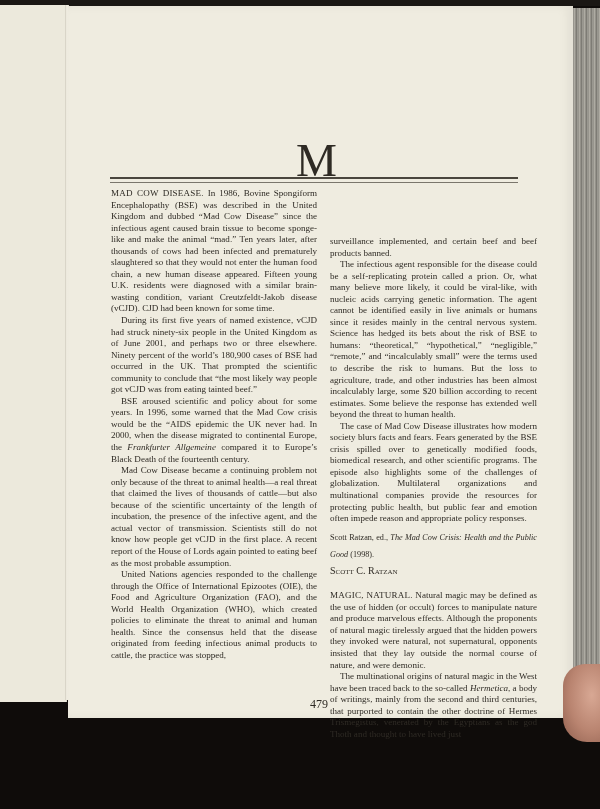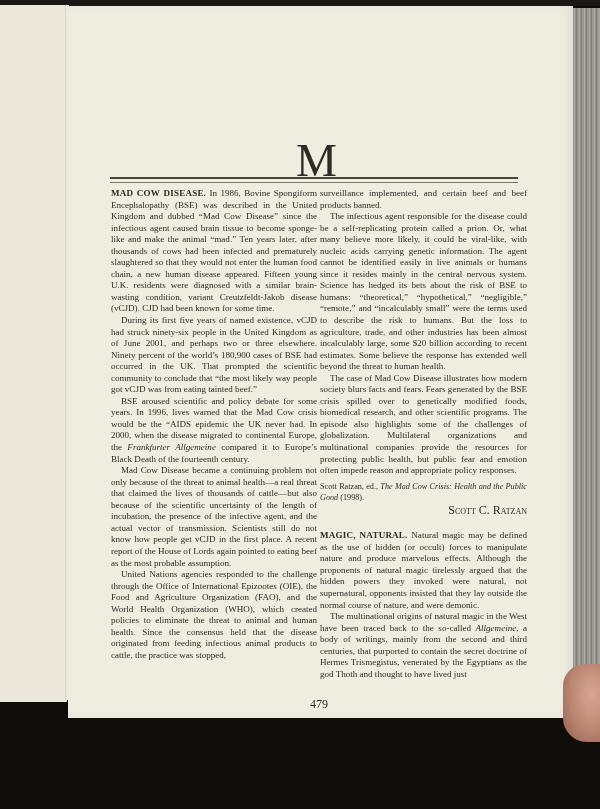--- a/index.html
+++ b/index.html
@@ -38,26 +38,26 @@
   }
   .rule1 { position:absolute; left:110px; top:177px; width:408px; height:2px; background:#4a463e; }
   .rule2 { position:absolute; left:110px; top:182px; width:408px; height:1px; background:#7a766c; }
   .col {
     position:absolute; top:188px; width:206px;
     font-family:"Liberation Serif", serif;
     font-size:9.05px; line-height:11.55px; color:#2f2b25;
     text-align:justify; hyphens:auto;
   }
   .col.left { left:111px; }
-  .col.right { left:320px; width:207px; }
+  .col.right { left:330px; width:207px;margin-top:48px; }
   .col p { margin:0; text-indent:0; }
   .col p.ind { text-indent:10px; }
-  .head { font-weight:bold; letter-spacing:0.2px; }
-  .cite { font-size:8.2px; line-height:11px; margin-top:4px !important; }
-  .sig { text-align:right; font-variant:small-caps; font-size:12px; margin-top:2px !important; margin-bottom:14px !important; }
+  .head { font-weight:normal; letter-spacing:0.2px; }
+  .cite { font-size:8.2px; line-height:17px; margin-top:4px !important; }
+  .sig { font-variant:small-caps; font-size:10px; margin-top:2px !important; margin-bottom:14px !important; }
   .folio {
     position:absolute; left:310px; top:697px;
     font-family:"Liberation Serif", serif; font-size:12px; color:#2f2b25;
   }
   i { }
 </style>
 </head>
 <body>
 
 <div class="scan-top"></div>
@@ -67,30 +67,30 @@
 <div class="page"></div>
 <div class="page-edges"></div>
 
 <div class="letter">M</div>
 <div class="rule1"></div>
 <div class="rule2"></div>
 
 <div class="col left">
   <p><span class="head">MAD COW DISEASE.</span><span> In 1986, Bovine Spongiform Encephalopathy (BSE) was described in the United Kingdom and dubbed “Mad Cow Disease” since the infectious agent caused brain tissue to become sponge-like and make the animal “mad.” Ten years later, after thousands of cows had been infected and prematurely slaughtered so that they would not enter the human food chain, a new human disease appeared. Fifteen young U.K. residents were diagnosed with a similar brain-wasting condition, variant Creutzfeldt-Jakob disease (vCJD). CJD had been known for some time.</span></p>
   <p class="ind">During its first five years of named existence, vCJD had struck ninety-six people in the United Kingdom as of June 2001, and perhaps two or three elsewhere. Ninety percent of the world’s 180,900 cases of BSE had occurred in the UK. That prompted the scientific community to conclude that “the most likely way people got vCJD was from eating tainted beef.”</p>
-  <p class="ind"><span>BSE aroused scientific and policy debate for some years. In 1996, lives warned that the Mad Cow crisis would be the “AIDS epidemic the UK never had. In 2000, when the disease migrated to continental Europe, the </span><i>Frankfurter Allgemeine</i><span> compared it to Europe’s Black Death of the fourteenth century.</span></p>
+  <p class="ind"><span>BSE aroused scientific and policy about for some years. In 1996, some warned that the Mad Cow crisis would be the “AIDS epidemic the UK never had. In 2000, when the disease migrated to continental Europe, the </span><i>Frankfurter Allgemeine</i><span> compared it to Europe’s Black Death of the fourteenth century.</span></p>
   <p class="ind">Mad Cow Disease became a continuing problem not only because of the threat to animal health—a real threat that claimed the lives of thousands of cattle—but also because of the scientific uncertainty of the length of incubation, the presence of the infective agent, and the actual vector of transmission. Scientists still do not know how people get vCJD in the first place. A recent report of the House of Lords again pointed to eating beef as the most probable assumption.</p>
   <p class="ind">United Nations agencies responded to the challenge through the Office of International Epizootes (OIE), the Food and Agriculture Organization (FAO), and the World Health Organization (WHO), which created policies to eliminate the threat to animal and human health. Since the consensus held that the disease originated from feeding infectious animal products to cattle, the practice was stopped,</p>
 </div>
 
 <div class="col right">
   <p>surveillance implemented, and certain beef and beef products banned.</p>
   <p class="ind">The infectious agent responsible for the disease could be a self-replicating protein called a prion. Or, what many believe more likely, it could be viral-like, with nucleic acids carrying genetic information. The agent cannot be identified easily in live animals or humans since it resides mainly in the central nervous system. Science has hedged its bets about the risk of BSE to humans: “theoretical,” “hypothetical,” “negligible,” “remote,” and “incalculably small” were the terms used to describe the risk to humans. But the loss to agriculture, trade, and other industries has been almost incalculably large, some $20 billion according to recent estimates. Some believe the response has extended well beyond the threat to human health.</p>
   <p class="ind">The case of Mad Cow Disease illustrates how modern society blurs facts and fears. Fears generated by the BSE crisis spilled over to genetically modified foods, biomedical research, and other scientific programs. The episode also highlights some of the challenges of globalization. Multilateral organizations and multinational companies provide the resources for protecting public health, but public fear and emotion often impede reason and appropriate policy responses.</p>
   <p class="cite"><span>Scott Ratzan, ed., </span><i>The Mad Cow Crisis: Health and the Public Good</i><span> (1998).</span></p>
   <p class="sig">Scott C. Ratzan</p>
   <p><span class="head">MAGIC, NATURAL.</span><span> Natural magic may be defined as the use of hidden (or occult) forces to manipulate nature and produce marvelous effects. Although the proponents of natural magic tirelessly argued that the hidden powers they invoked were natural, not supernatural, opponents insisted that they lay outside the normal course of nature, and were demonic.</span></p>
-  <p class="ind"><span>The multinational origins of natural magic in the West have been traced back to the so-called </span><i>Allgemeine</i><span>, a body of writings, mainly from the second and third centuries, that purported to contain the secret doctrine of Hermes Trismegistus, venerated by the Egyptians as the god Thoth and thought to have lived just</span></p>
+  <p class="ind"><span>The multinational origins of natural magic in the West have been traced back to the so-called </span><i>Hermetica</i><span>, a body of writings, mainly from the second and third centuries, that purported to contain the other doctrine of Hermes Trismegistus, venerated by the Egyptians as the god Thoth and thought to have lived just</span></p>
 </div>
 
 <div class="folio">479</div>
 
 <div class="thumb"></div>
 
 </body></html>

